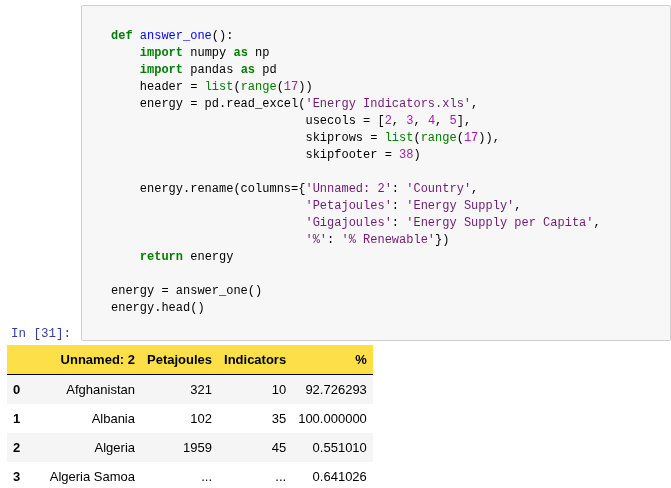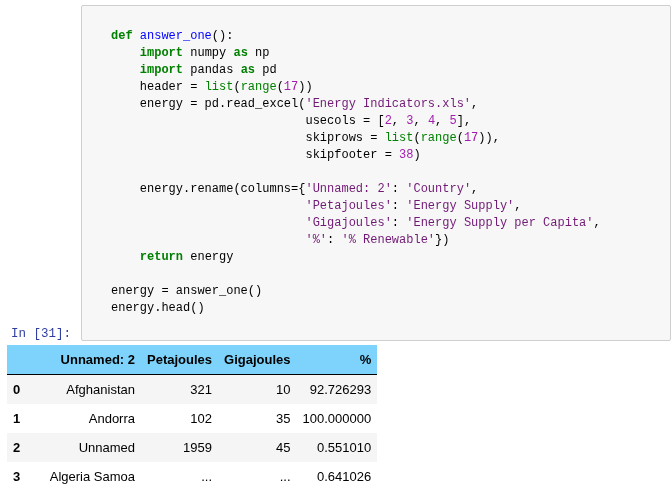--- a/index.html
+++ b/index.html
@@ -25,21 +25,21 @@
   .output-cell{margin-top:4px;}
   .output-area{flex:1 1 auto;padding-left:7px;}
   table.dataframe{border-collapse:collapse;table-layout:fixed;font-size:13px;color:#000;}
   table.dataframe col.c0{width:25px;}
   table.dataframe col.c1{width:109px;}
   table.dataframe col.c2{width:68px;}
   table.dataframe col.c3{width:68px;}
   table.dataframe col.c4{width:80px;}
   table.dataframe th,table.dataframe td{padding:7px 6px;text-align:right;vertical-align:middle;
       font-weight:normal;overflow:hidden;}
-  table.dataframe thead th{font-weight:bold;border-bottom:1px solid #000;background:#7dd3fc;}
+  table.dataframe thead th{font-weight:bold;border-bottom:1px solid #000;background:#fde047;}
   table.dataframe tbody th.idx{font-weight:bold;text-align:left;}
   table.dataframe tbody tr:nth-child(odd){background:#f5f5f5;}
   table.dataframe tbody tr:nth-child(even){background:#ffffff;}
 </style>
 </head>
 <body>
 
 <div class="notebook">
 
   <div class="cell input-cell">
@@ -57,42 +57,42 @@
             <col class="c1">
             <col class="c2">
             <col class="c3">
             <col class="c4">
         </colgroup>
         <thead>
           <tr id="df-head">
               <th></th>
               <th>Unnamed: 2</th>
               <th>Petajoules</th>
-              <th>Gigajoules</th>
+              <th>Indicators</th>
               <th>%</th>
             </tr>
         </thead>
         <tbody id="df-body">
             <tr>
               <th class="idx">0</th>
               <td>Afghanistan</td>
               <td>321</td>
               <td>10</td>
               <td>92.726293</td>
             </tr>
             <tr>
               <th class="idx">1</th>
-              <td>Andorra</td>
+              <td>Albania</td>
               <td>102</td>
               <td>35</td>
               <td>100.000000</td>
             </tr>
             <tr>
               <th class="idx">2</th>
-              <td>Unnamed</td>
+              <td>Algeria</td>
               <td>1959</td>
               <td>45</td>
               <td>0.551010</td>
             </tr>
             <tr>
               <th class="idx">3</th>
               <td>Algeria Samoa</td>
               <td>...</td>
               <td>...</td>
               <td>0.641026</td>

